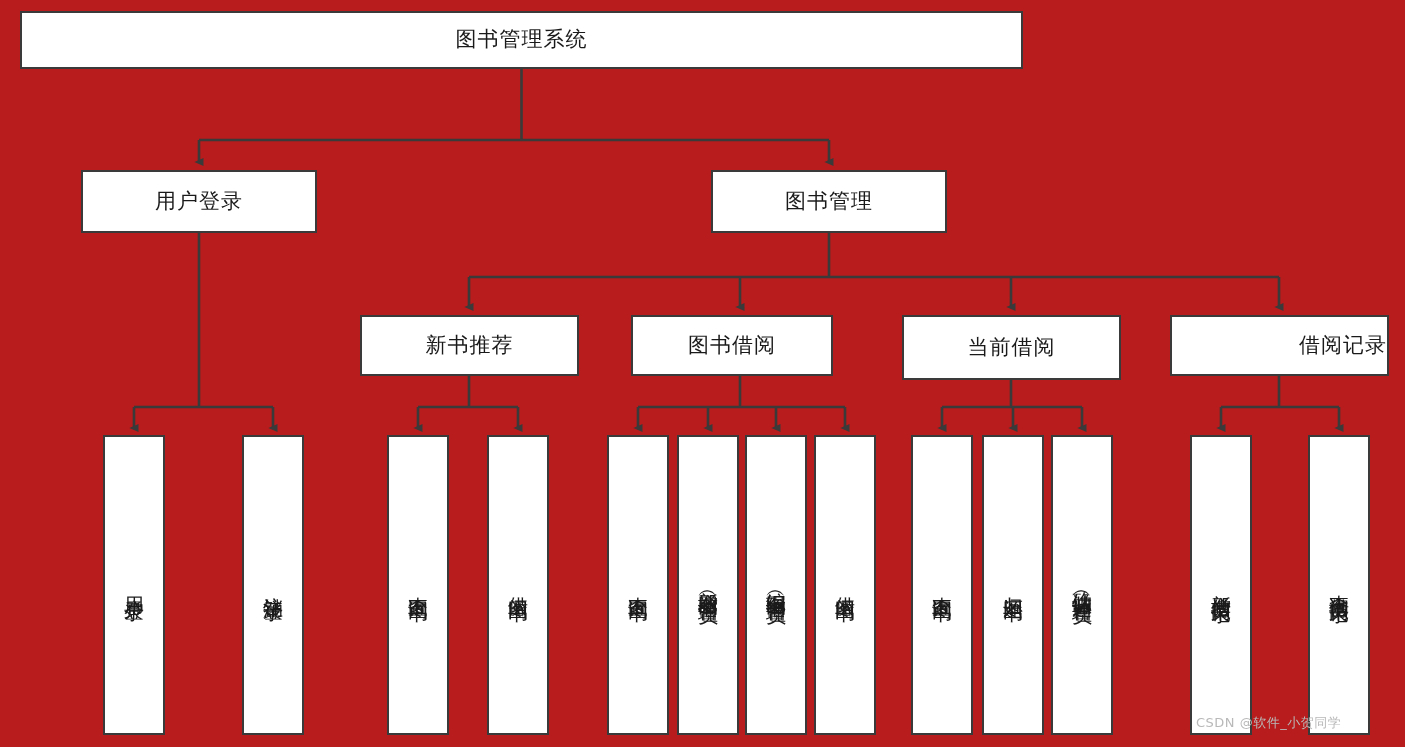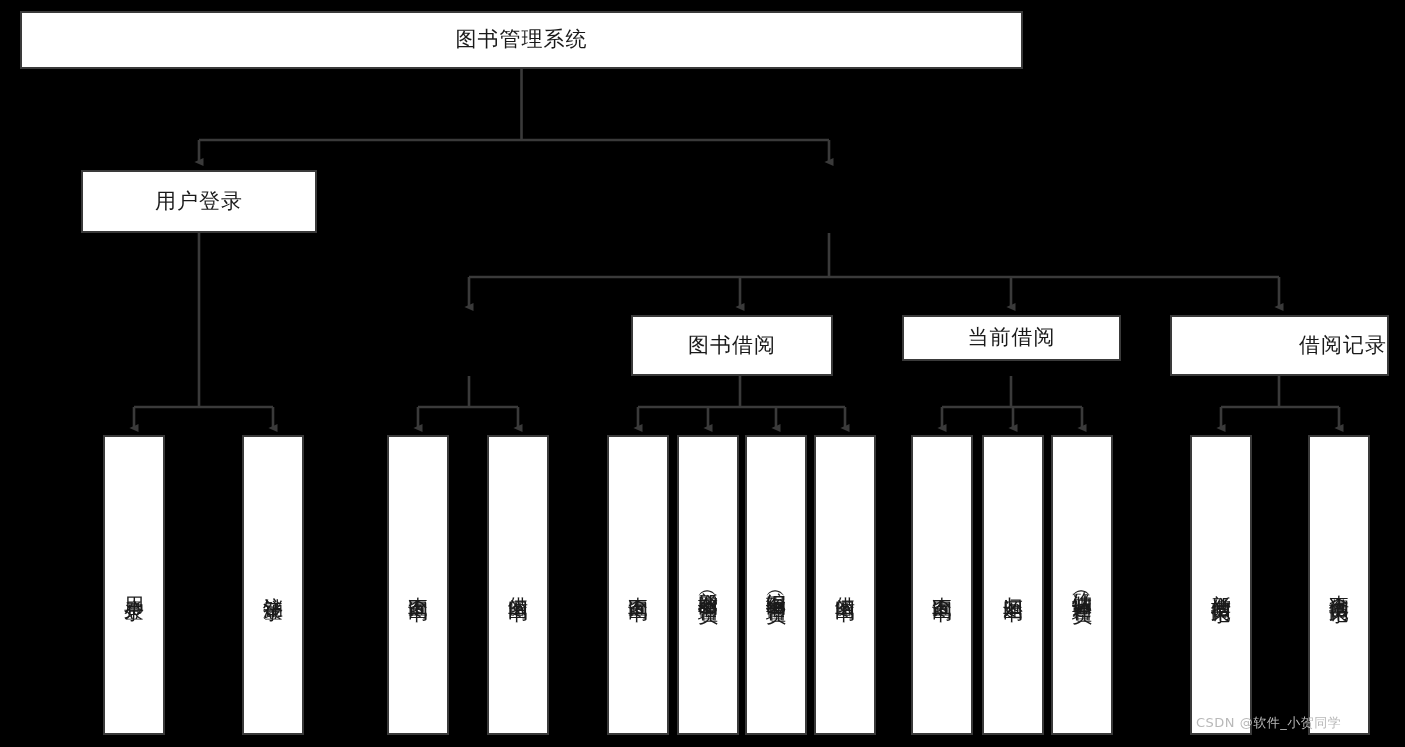--- a/index.html
+++ b/index.html
@@ -7,21 +7,21 @@
     padding: 0;
     background: #ffffff;
   }
   body {
     font-family: "DejaVu Sans", "Liberation Sans", sans-serif;
   }
   #diagram-root {
     position: relative;
     width: 1405px;
     height: 747px;
-    background: #000000;
+    background: #b91c1c;
     overflow: hidden;
   }
   .node {
     position: absolute;
     box-sizing: border-box;
     border: 2px solid #3a3a3a;
     background: #ffffff;
     display: flex;
     align-items: center;
     justify-content: center;
@@ -119,25 +119,31 @@
     </g>
   </svg>
 
   <div class="node horiz" style="left:20px; top:11px; width:1003px; height:58px;">
     <span>图书管理系统</span>
   </div>
 
   <div class="node horiz" style="left:81px; top:170px; width:236px; height:63px;">
     <span>用户登录</span>
   </div>
+  <div class="node horiz" style="left:711px; top:170px; width:236px; height:63px;">
+    <span>图书管理</span>
+  </div>
 
+  <div class="node horiz" style="left:360px; top:315px; width:219px; height:61px;">
+    <span>新书推荐</span>
+  </div>
   <div class="node horiz" style="left:631px; top:315px; width:202px; height:61px;">
     <span>图书借阅</span>
   </div>
-  <div class="node horiz" style="left:902px; top:315px; width:219px; height:46px;">
+  <div class="node horiz" style="left:902px; top:315px; width:219px; height:65px;">
     <span>当前借阅</span>
   </div>
   <div class="node horiz" style="left:1170px; top:315px; width:219px; height:61px;justify-content:flex-end;">
     <span>借阅记录</span>
   </div>
 
   <div class="node vert" style="left:103px; top:435px; width:62px; height:300px;">
     <span>用户登录</span>
   </div>
   <div class="node vert" style="left:242px; top:435px; width:62px; height:300px;">

